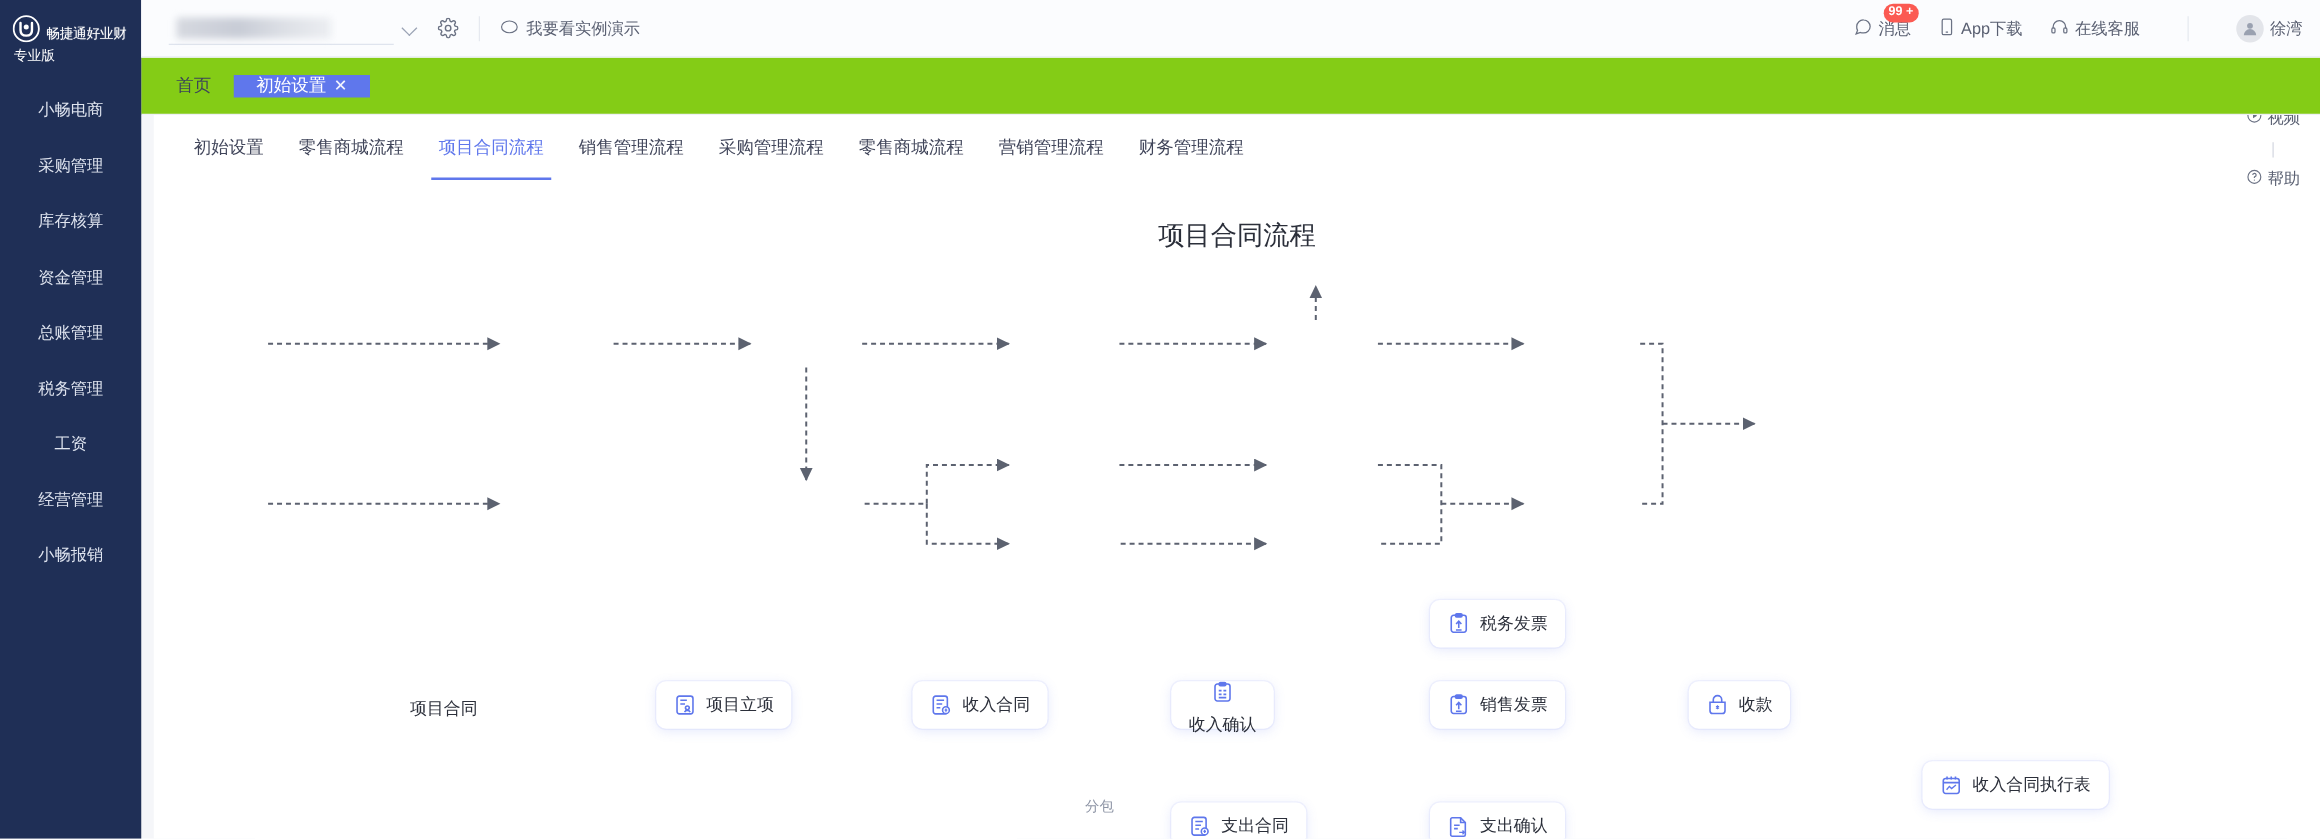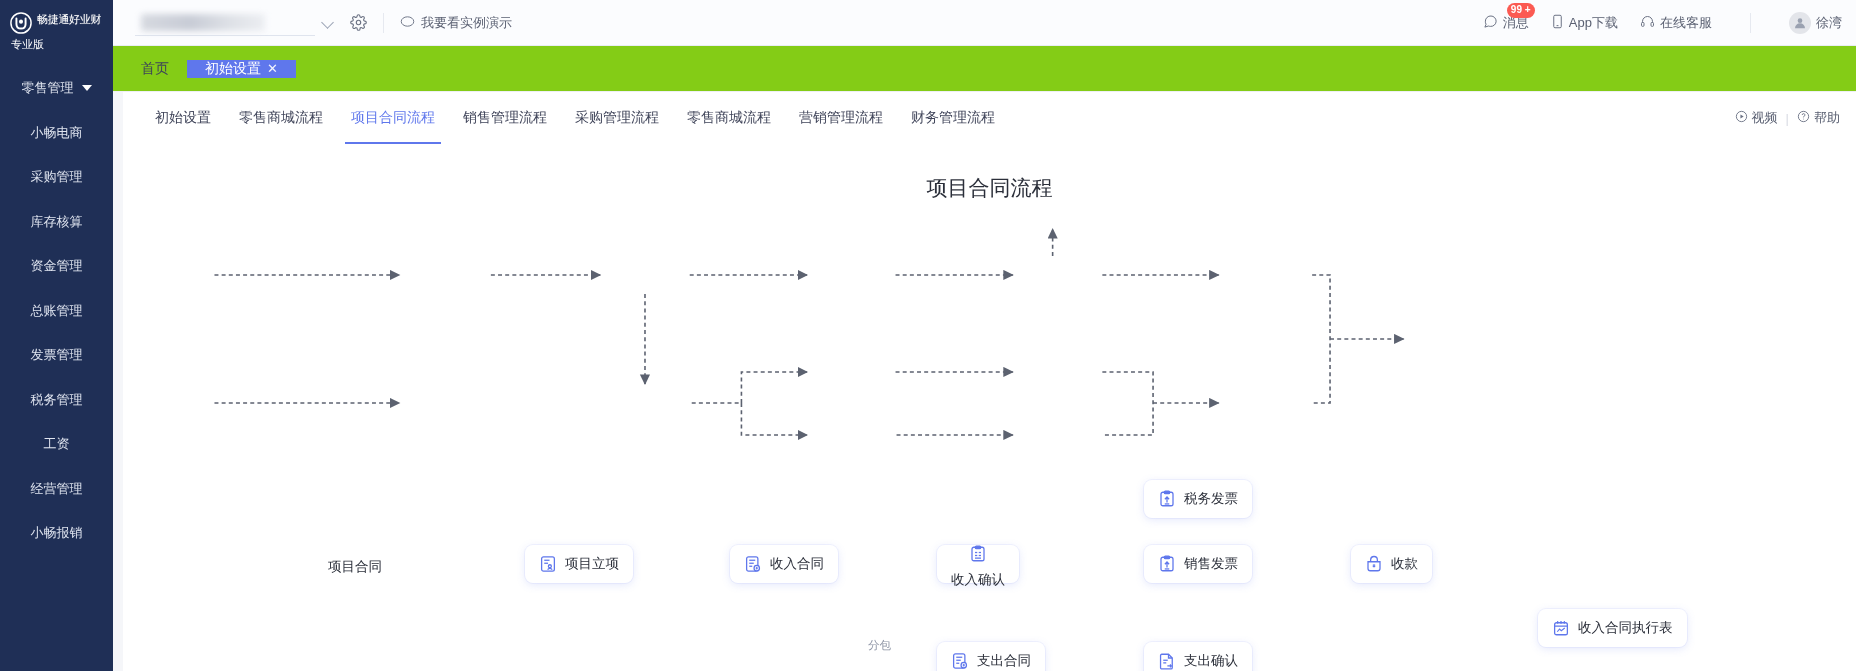--- a/index.html
+++ b/index.html
@@ -11,21 +11,21 @@
     font-size:13px;
   }
   .app { position:relative; width:1856px; height:671px; display:flex; }
 
   
   .sidebar {
     width:113px; height:671px; background:#1f2f56; flex:0 0 113px;
     position:relative; overflow:hidden;
   }
   .brand { padding:12px 8px 6px 10px; }
-  .brand-row { display:flex; align-items:flex-start; gap:5px; }
+  .brand-row { display:flex; align-items:flex-end; gap:5px; }
   .logo-mark {
     width:22px;height:22px;border-radius:50%;
     display:flex;align-items:center;justify-content:center;flex:0 0 22px;
   }
   .logo-mark svg { display:block; }
   .brand-name {
     color:#ffffff; font-size:11px; letter-spacing:-.3px; white-space:nowrap;
     overflow:hidden; text-shadow:0 0 1px rgba(255,255,255,.4);
   }
   .brand-sub { color:#ffffff; font-size:11px; margin-top:3px; padding-left:1px; }
@@ -100,21 +100,21 @@
     position:relative;
   }
   .subtab {
     font-size:14px; color:#40455a; padding:0 14px; height:52px;
     display:flex; align-items:center; cursor:pointer; position:relative; white-space:nowrap;
   }
   .subtab.active { color:#5f77ec; }
   .subtab.active::after {
     content:""; position:absolute; left:8px; right:8px; bottom:0; height:2.5px; background:#5f77ec;
   }
-  .subnav-right { margin-left:auto; display:flex; align-items:center; gap:8px; color:#5a6072; font-size:13px;}
+  .subnav-right { margin-left:auto; display:flex; align-items:center; gap:8px; color:#5a6072; font-size:13px;flex-direction:column;}
   .sn-link { display:flex; align-items:center; gap:4px; cursor:pointer;}
   .sn-sep { color:#d8dbe3; }
 
   .flow-title {
     text-align:center; font-size:21px; color:#2b2f3a; margin-top:30px; font-weight:normal;
   }
 
   
   .canvas { position:relative; width:100%; height:430px; }
   .node {
@@ -146,40 +146,33 @@
             <path d="M7 7 L7 13 Q7 18 12 18 Q17 18 17 13 L17 7" fill="none" stroke="#fff" stroke-width="2.1" stroke-linecap="round"></path>
             <circle cx="12" cy="10.5" r="2.2" fill="#fff"></circle>
           </svg>
         </span>
         <span class="brand-name">畅捷通好业财</span>
       </div>
       <div class="brand-sub">专业版</div>
     </div>
     <nav class="nav-list">
       <div class="nav-item">
-        <span>零售管理</span>
-        <i class="caret"></i>
-      </div>
-      <div class="nav-item">
           <span>小畅电商</span>
         </div>
       <div class="nav-item">
           <span>采购管理</span>
         </div>
       <div class="nav-item">
           <span>库存核算</span>
         </div>
       <div class="nav-item">
           <span>资金管理</span>
         </div>
       <div class="nav-item">
           <span>总账管理</span>
-        </div>
-      <div class="nav-item">
-          <span>发票管理</span>
         </div>
       <div class="nav-item">
           <span>税务管理</span>
         </div>
       <div class="nav-item">
           <span>工资</span>
         </div>
       <div class="nav-item">
           <span>经营管理</span>
         </div>

